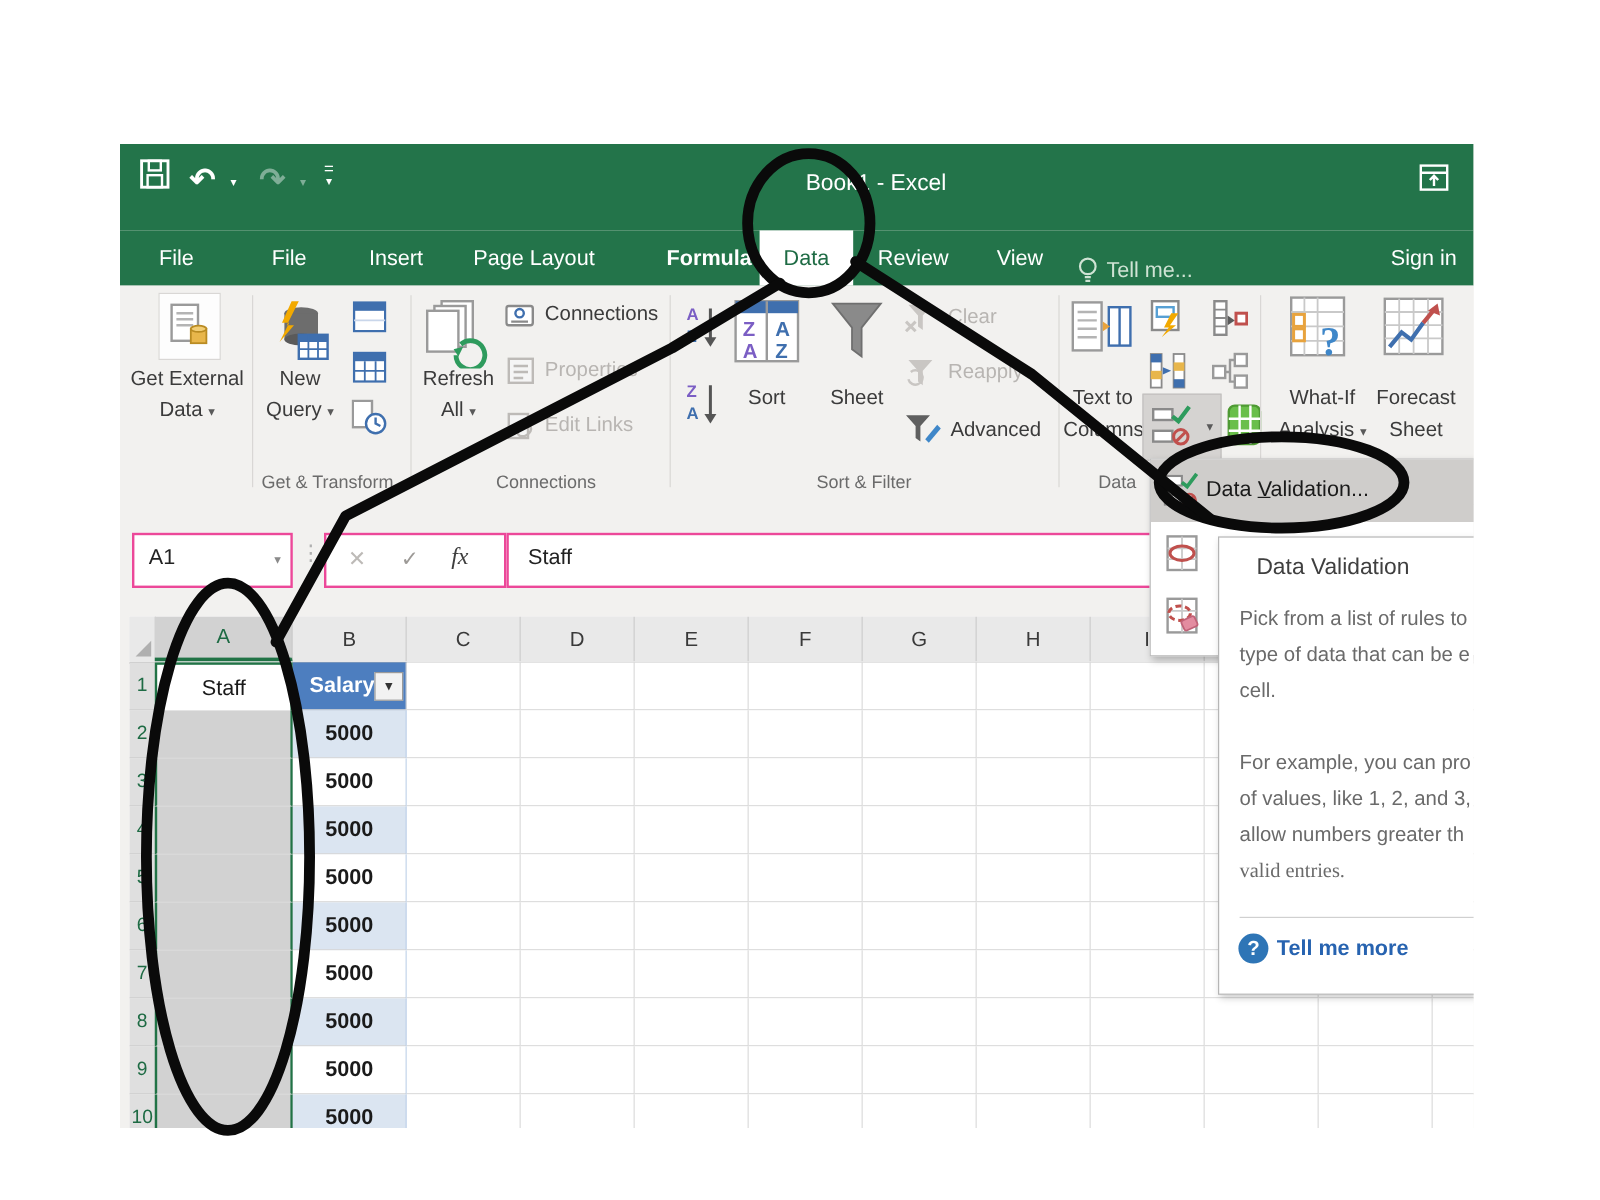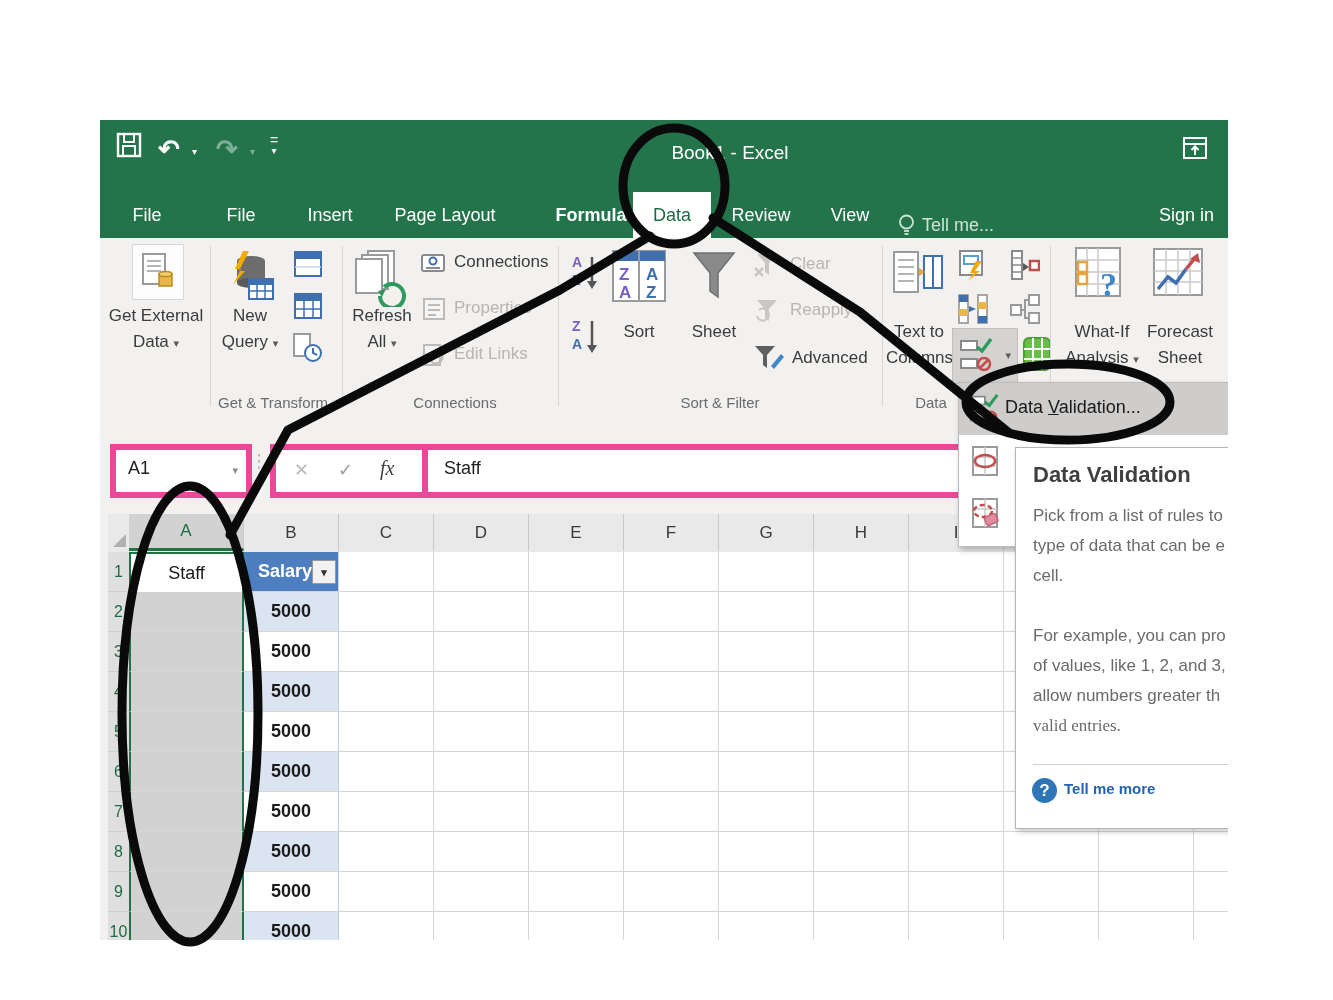--- a/index.html
+++ b/index.html
@@ -27,21 +27,21 @@
   .glabel{position:absolute;top:156px;font-size:15px;color:#6b6b6b;text-align:center;}
   .biglabel{position:absolute;font-size:17px;color:#3b3b3b;text-align:center;}
   .rowlabel{position:absolute;font-size:17px;color:#3b3b3b;}
   .grayed{color:#b8b5b2 !important;}
   .caret{font-size:11px;color:#5a5a5a;}
   .iconbox{position:absolute;display:flex;align-items:center;justify-content:center;}
   .dvbtn{position:absolute;background:#d5d3d1;border:1px solid #c2c0be;}
 
   
   #fbar{position:absolute;left:0;top:300px;width:1128px;height:95px;background:#f2f1ef;}
-  .fbox{position:absolute;background:#ffffff;border:6px solid #ec4899;}
+  .fbox{position:absolute;background:#ffffff;border:2px solid #ec4899;}
   #namebox-text{position:absolute;left:12px;top:8px;font-size:18px;color:#222;}
   #fx-symbol{font-family:"Liberation Serif",serif;font-style:italic;font-size:20px;color:#3f3f3f;}
   #formula-text{position:absolute;left:16px;top:8px;font-size:18px;color:#222;}
 
   
   #sheet{position:absolute;left:8px;top:394px;width:1120px;height:426px;background:#ffffff;}
   #colheads{position:absolute;left:0;top:0;height:38px;width:1120px;background:#e9e9e9;border-bottom:1px solid #9a9a9a;}
   .colh{position:absolute;top:0;height:37px;line-height:37px;text-align:center;font-size:17px;color:#3a3a3a;border-right:1px solid #c9c9c9;background:#e9e9e9;}
   .colh.sel{background:#d2d2d2;color:#1e6b44;border-bottom:3px solid #217346;height:34px;line-height:34px;}
   #corner{position:absolute;left:0;top:0;width:21px;height:37px;background:#e9e9e9;border-right:1px solid #c9c9c9;}
@@ -57,24 +57,24 @@
   #filterbtn{position:absolute;width:22px;height:22px;background:#f2f2f2;border:1px solid #9a9a9a;display:flex;align-items:center;justify-content:center;font-size:11px;color:#333;}
 
   
   #menu{position:absolute;left:858px;top:262px;width:270px;height:163px;background:#ffffff;border:1px solid #bcbcbc;box-shadow:2px 3px 6px rgba(0,0,0,0.25);z-index:20;}
   .mitem{position:absolute;left:0;width:270px;height:52px;}
   .mitem.hl{background:#cfcdcb;}
   .mlabel{position:absolute;left:46px;top:14px;font-size:18px;color:#1a1a1a;}
 
   
   #tip{position:absolute;left:915px;top:327px;width:213px;height:380px;background:#ffffff;border:1px solid #b5b5b5;box-shadow:2px 3px 6px rgba(0,0,0,0.2);z-index:30;overflow:hidden;}
-  #tip-title{position:absolute;left:17px;top:14px;font-size:22px;font-weight:bold;color:#3f3f3f;white-space:nowrap;}
+  #tip-title{position:absolute;left:31px;top:14px;font-size:19px;font-weight:normal;color:#3f3f3f;white-space:nowrap;}
   .tipline{position:absolute;left:17px;font-size:17px;color:#6a6a6a;white-space:nowrap;}
   #tip-div{position:absolute;left:17px;top:316px;width:200px;height:1px;background:#d0d0d0;}
-  #tellmore{position:absolute;left:48px;top:332px;font-size:15px;font-weight:bold;color:#2763b0;white-space:nowrap;}
+  #tellmore{position:absolute;left:48px;top:332px;font-size:18px;font-weight:bold;color:#2763b0;white-space:nowrap;}
   #help-ic{position:absolute;left:16px;top:330px;width:25px;height:25px;border-radius:50%;background:#2e75b6;color:#fff;font-size:17px;font-weight:bold;text-align:center;line-height:25px;}
 
   
   #ann{position:absolute;left:0;top:0;width:1333px;height:1000px;z-index:50;pointer-events:none;}
 </style>
 </head>
 <body>
 
 <div id="canvas">
  <div id="win">

